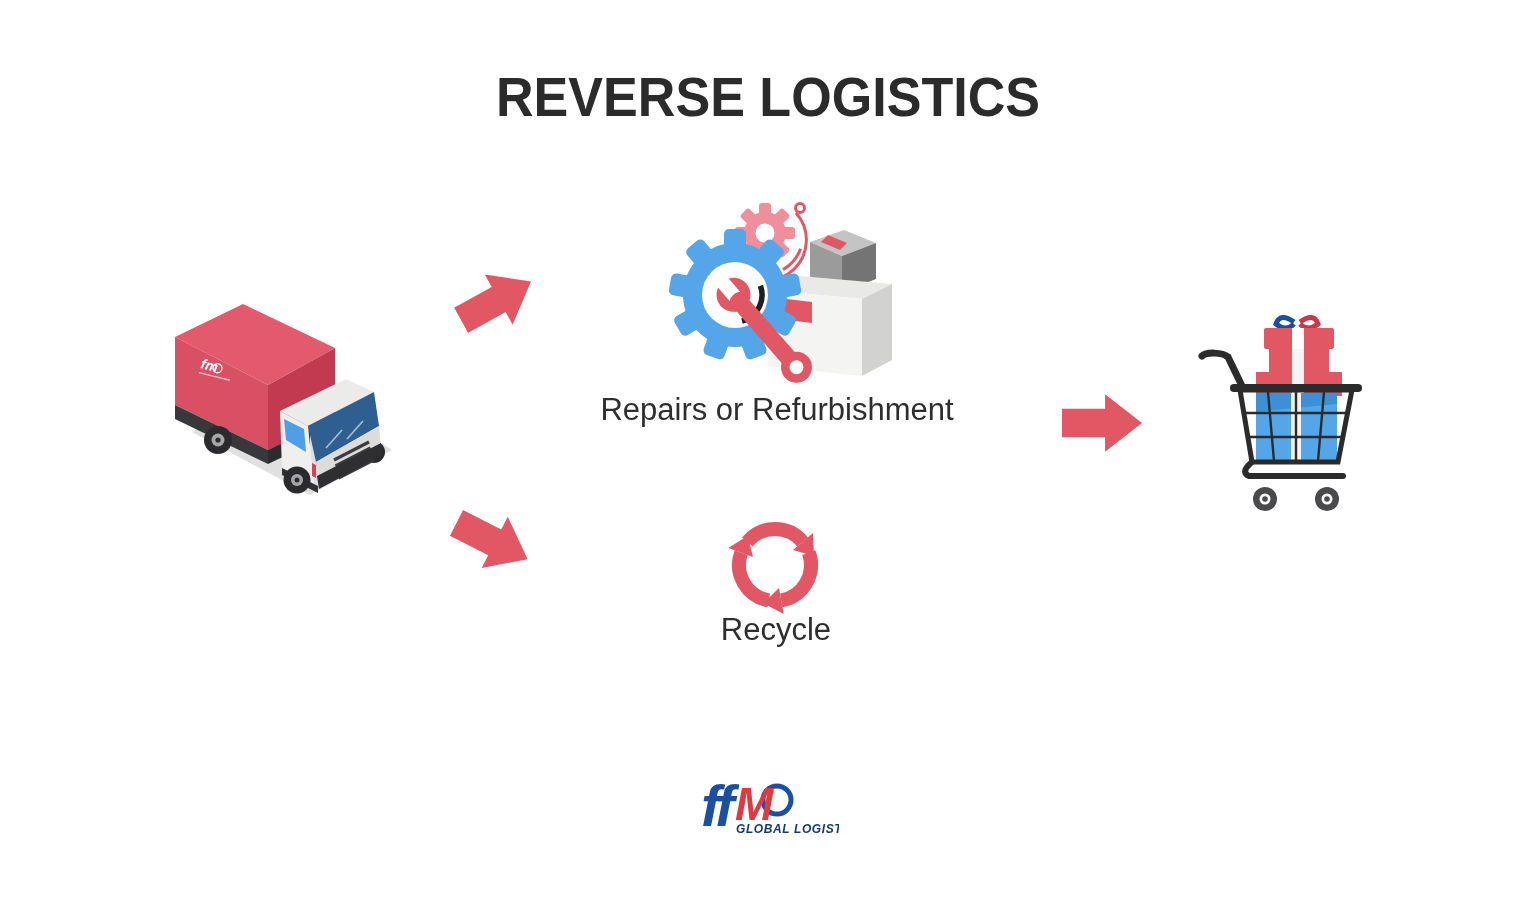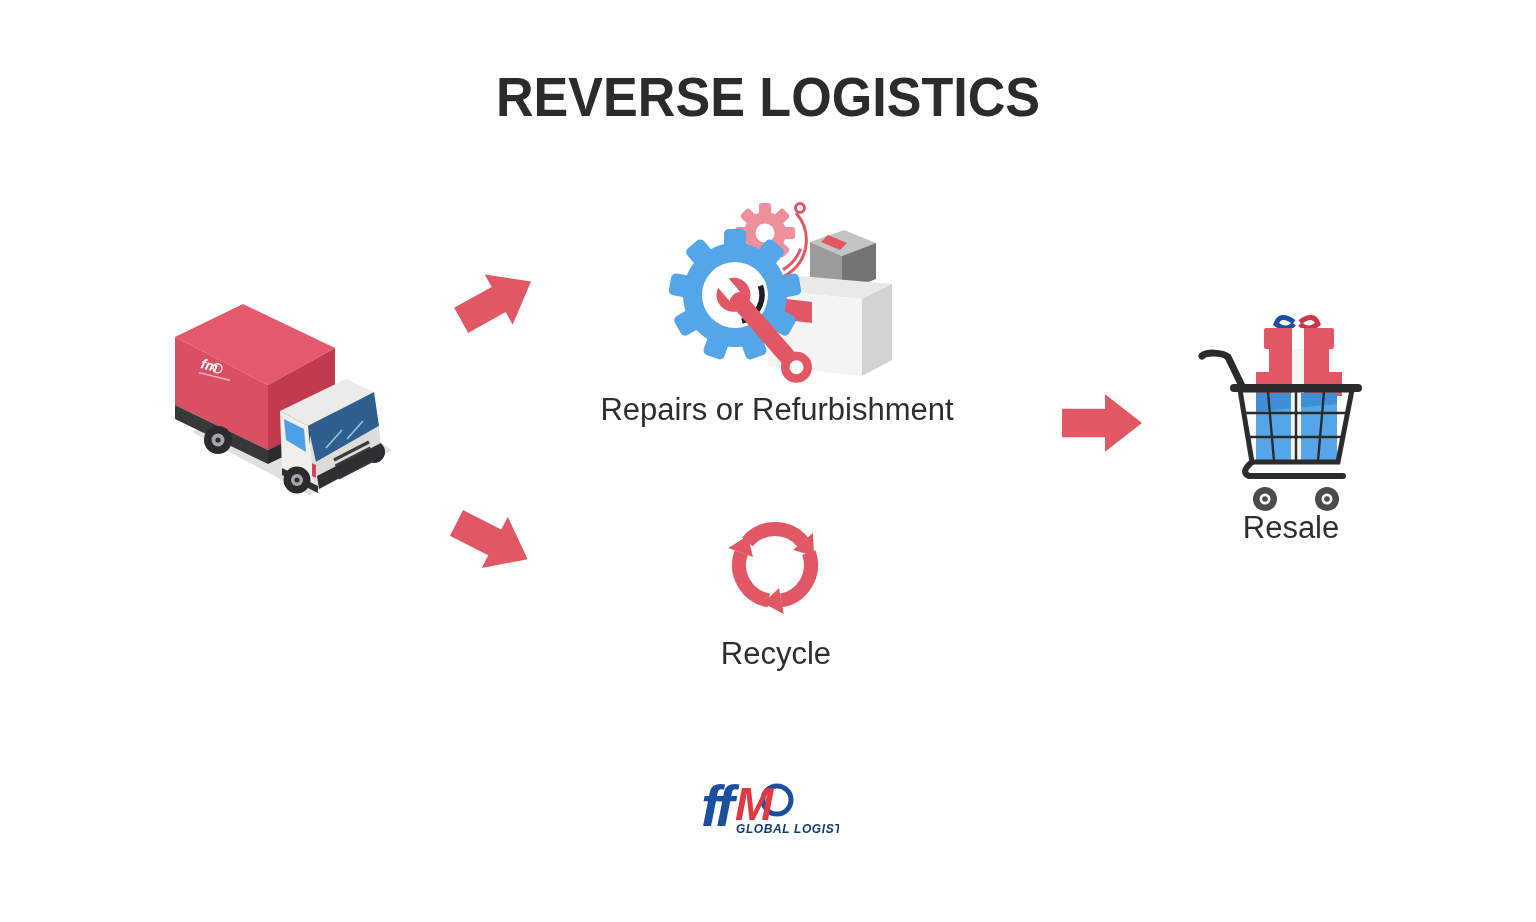--- a/index.html
+++ b/index.html
@@ -191,21 +191,21 @@
       <g transform="rotate(120 63 64)">
         <path d="M35.4,40.9 A36,36 0 0 1 90.6,40.9" fill="none" style="stroke:var(--accent-red)" stroke-width="14"></path>
         <polygon points="102,55 101,32 81,49" style="fill:var(--accent-red)"></polygon>
       </g>
       <g transform="rotate(240 63 64)">
         <path d="M35.4,40.9 A36,36 0 0 1 90.6,40.9" fill="none" style="stroke:var(--accent-red)" stroke-width="14"></path>
         <polygon points="102,55 101,32 81,49" style="fill:var(--accent-red)"></polygon>
       </g>
     </svg>
   </div>
-  <div class="node-label" style="left:676px;top:636px;width:200px;">Recycle</div>
+  <div class="node-label" style="left:676px;top:612px;width:200px;">Recycle</div>
 
   <div class="abs" style="left:1188px;top:300px;width:175px;height:230px;">
     <svg width="175" height="230" viewBox="0 0 175 230">
 
       <g>
 
         <path d="M106,22 q-14,-10 -18,2 q10,8 18,0" fill="none" stroke="#1b4fa0" stroke-width="5"></path>
         <path d="M112,22 q14,-10 18,2 q-10,8 -18,0" fill="none" stroke="#c9374a" stroke-width="5"></path>
 
         <rect x="76" y="28" width="70" height="21" rx="2" style="fill:var(--accent-red)"></rect>
@@ -238,21 +238,20 @@
       <g>
         <circle cx="77" cy="199" r="12" fill="#4a4a4c"></circle>
         <circle cx="77" cy="199" r="5.5" fill="#ffffff"></circle>
         <circle cx="77" cy="199" r="2.8" fill="#4a4a4c"></circle>
         <circle cx="139" cy="199" r="12" fill="#4a4a4c"></circle>
         <circle cx="139" cy="199" r="5.5" fill="#ffffff"></circle>
         <circle cx="139" cy="199" r="2.8" fill="#4a4a4c"></circle>
       </g>
     </svg>
   </div>
-  <div class="node-label" style="left:1191px;top:510px;width:200px;">Resale</div>
 
   <div class="abs" style="left:699px;top:770px;width:140px;height:70px;">
     <svg width="140" height="70" viewBox="0 0 140 70" font-family="Liberation Sans, sans-serif">
       <circle cx="78" cy="30" r="14" fill="none" style="stroke:var(--logo-blue)" stroke-width="5"></circle>
       <text x="2" y="56" font-size="58" font-style="italic" font-weight="bold" letter-spacing="-4" style="fill:var(--logo-blue)">ff</text>
       <text x="36" y="50" font-size="46" font-style="italic" font-weight="bold" style="fill:var(--logo-red)">M</text>
       <text x="37" y="63" font-size="12" font-style="italic" font-weight="bold" letter-spacing="0.6" style="fill:var(--logo-navy)">GLOBAL LOGISTICS</text>
     </svg>
   </div>
 

